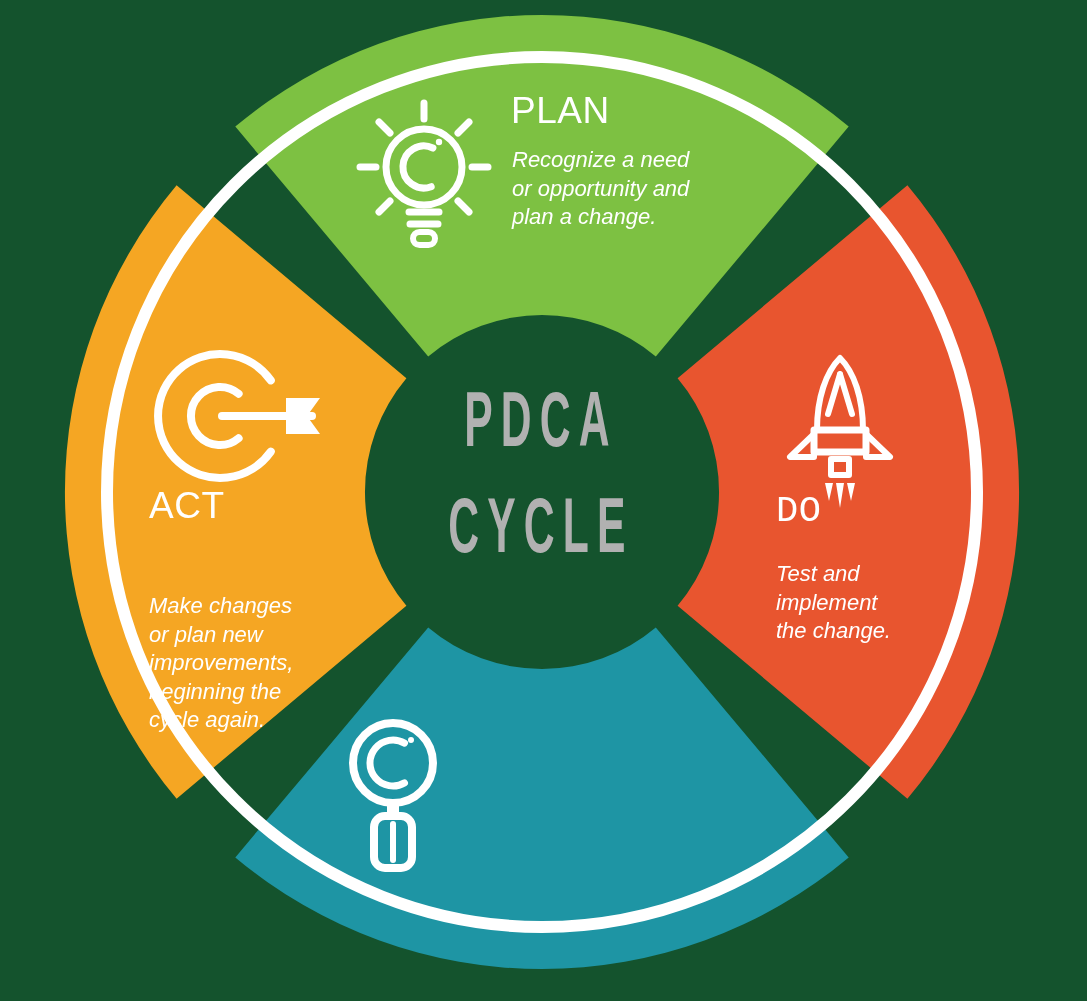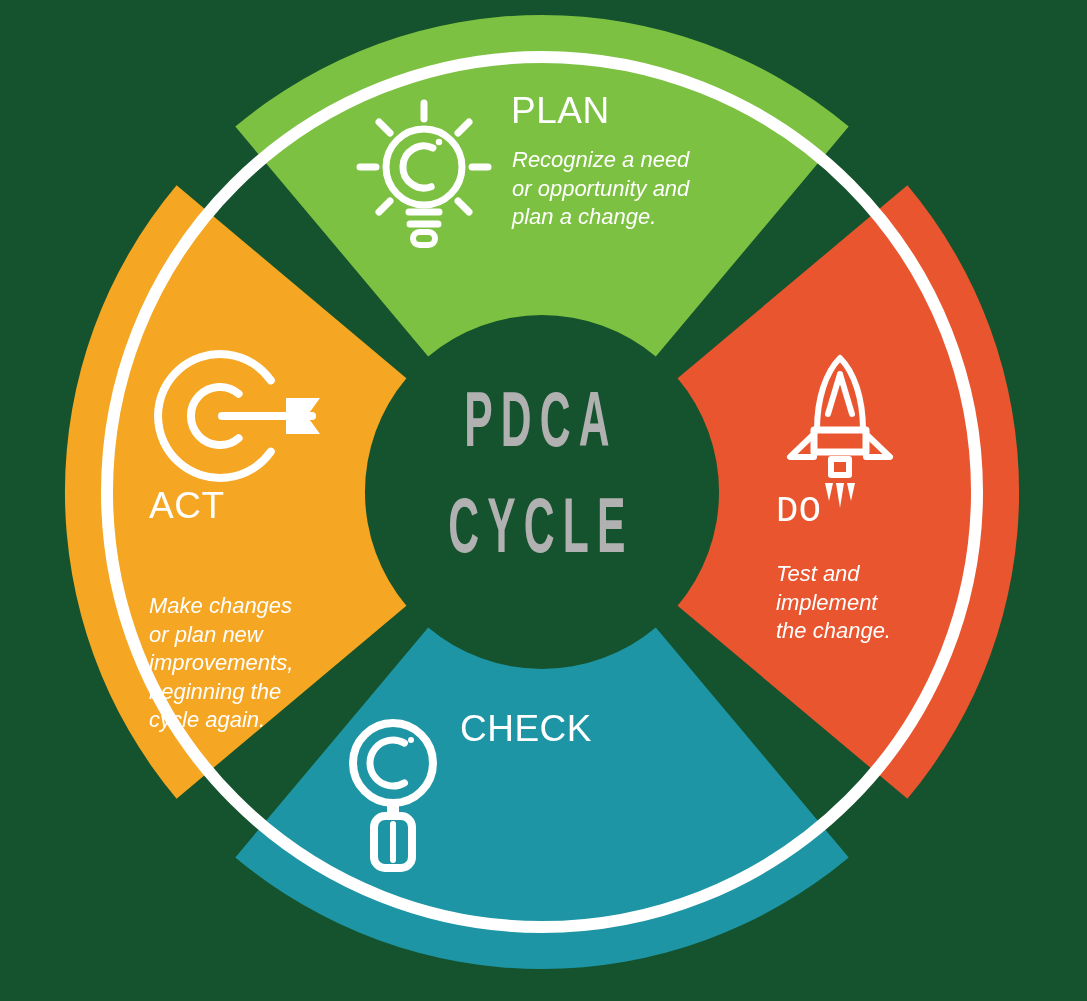--- a/index.html
+++ b/index.html
@@ -112,21 +112,20 @@
   <div class="seg-label" style="left:511px;top:92px;">PLAN</div>
   <div class="seg-desc" style="left:512px;top:146px;">Recognize a need
 or opportunity and
 plan a change.</div>
 
   <div class="seg-label" style="left:776px;top:493px;font-family:Liberation Mono, monospace;">DO</div>
   <div class="seg-desc" style="left:776px;top:560px;">Test and
 implement
 the change.</div>
 
-  <div class="seg-label" style="left:460px;top:710px;">CHECK</div>
 
   <div class="seg-label" style="left:149px;top:487px;text-align:center;">ACT</div>
   <div class="seg-desc" style="left:149px;top:556px;margin-top:36px;">Make changes
 or plan new
 improvements,
 beginning the
 cycle again.</div>
 
   <div class="center-line" style="top: 419px; color: rgb(177, 177, 177);">PDCA</div>
   <div class="center-line" style="top: 525px; color: rgb(177, 177, 177);">CYCLE</div>

